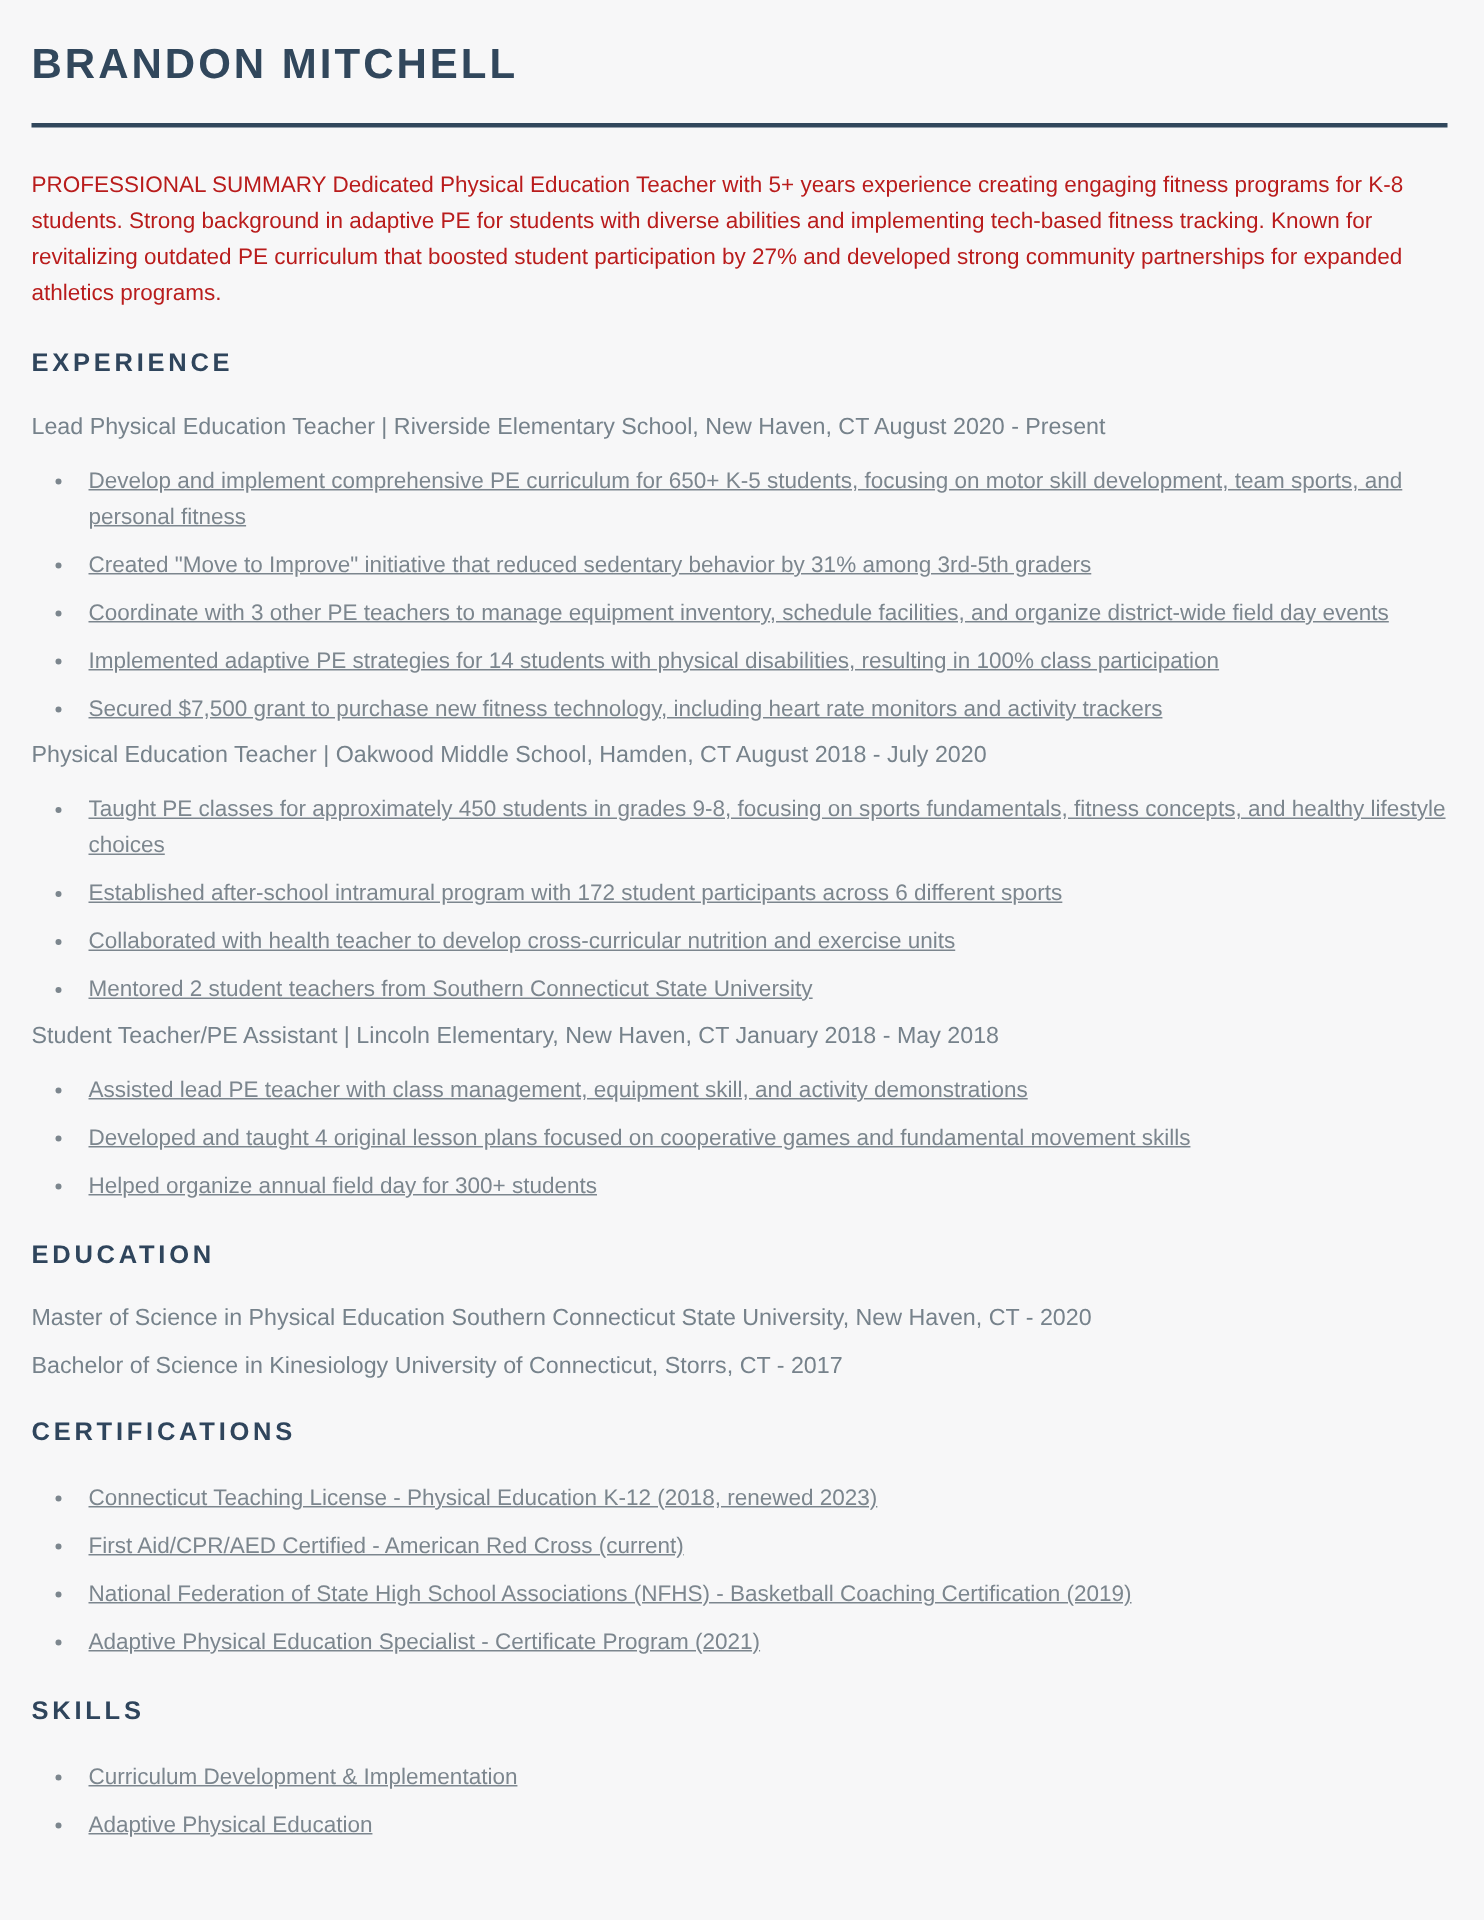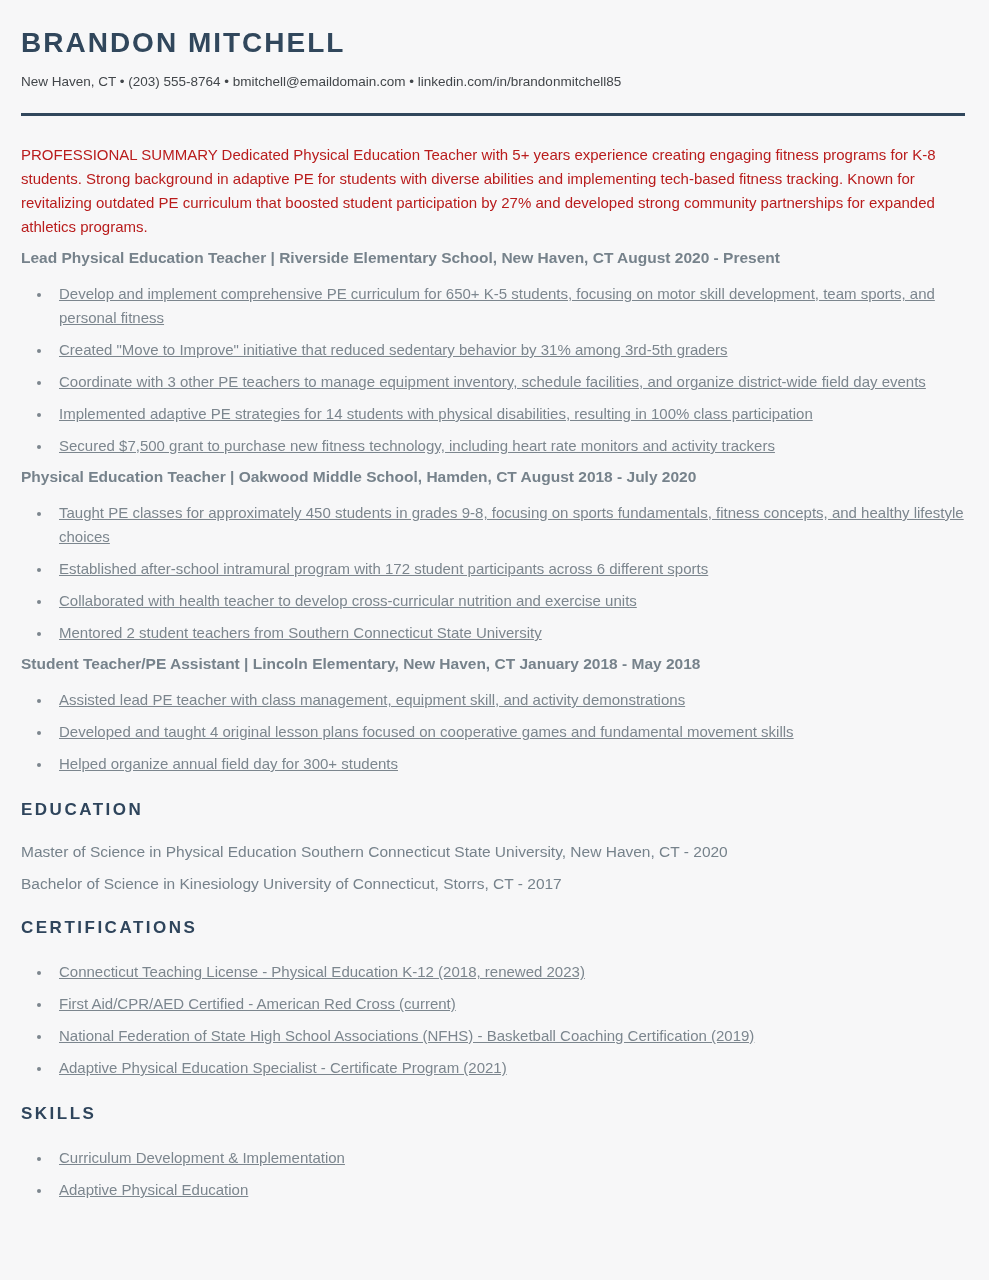--- a/index.html
+++ b/index.html
@@ -60,21 +60,21 @@
     font-weight: bold;
     letter-spacing: 2.5px;
     color: #2f455c;
   }
 
   
   h3.sub-title {
     margin: 8px 0 14px 0;
     font-size: 15.5px;
     line-height: 21px;
-    font-weight: bold;
+    font-weight: normal;
     color: #76828b;
   }
   p.degree {
     margin: 0 0 12px 0;
     font-size: 15.5px;
     line-height: 20px;
     font-weight: normal;
     color: #76828b;
   }
   .degree-list { margin: 0 0 6px 0; }
@@ -98,27 +98,27 @@
     font-size: 13px;
   }
 </style>
 </head>
 <body>
 
 <div class="page">
 
   <header>
     <h1 class="name">BRANDON MITCHELL</h1>
-    <p class="contact">New Haven, CT • (203) 555-8764 • bmitchell@emaildomain.com • linkedin.com/in/brandonmitchell85</p>
     <div class="divider"></div>
   </header>
 
   <p class="summary">PROFESSIONAL SUMMARY Dedicated Physical Education Teacher with 5+ years experience creating engaging fitness programs for K-8 students. Strong background in adaptive PE for students with diverse abilities and implementing tech-based fitness tracking. Known for revitalizing outdated PE curriculum that boosted student participation by 27% and developed strong community partnerships for expanded athletics programs.</p>
 
   <section>
+    <h2 class="section-heading">EXPERIENCE</h2>
 
     <div>
       <h3 class="sub-title">Lead Physical Education Teacher | Riverside Elementary School, New Haven, CT August 2020 - Present</h3>
       <ul class="bullets">
         <li>Develop and implement comprehensive PE curriculum for 650+ K-5 students, focusing on motor skill development, team sports, and personal fitness</li>
         <li>Created "Move to Improve" initiative that reduced sedentary behavior by 31% among 3rd-5th graders</li>
         <li>Coordinate with 3 other PE teachers to manage equipment inventory, schedule facilities, and organize district-wide field day events</li>
         <li>Implemented adaptive PE strategies for 14 students with physical disabilities, resulting in 100% class participation</li>
         <li>Secured $7,500 grant to purchase new fitness technology, including heart rate monitors and activity trackers</li>
       </ul>

